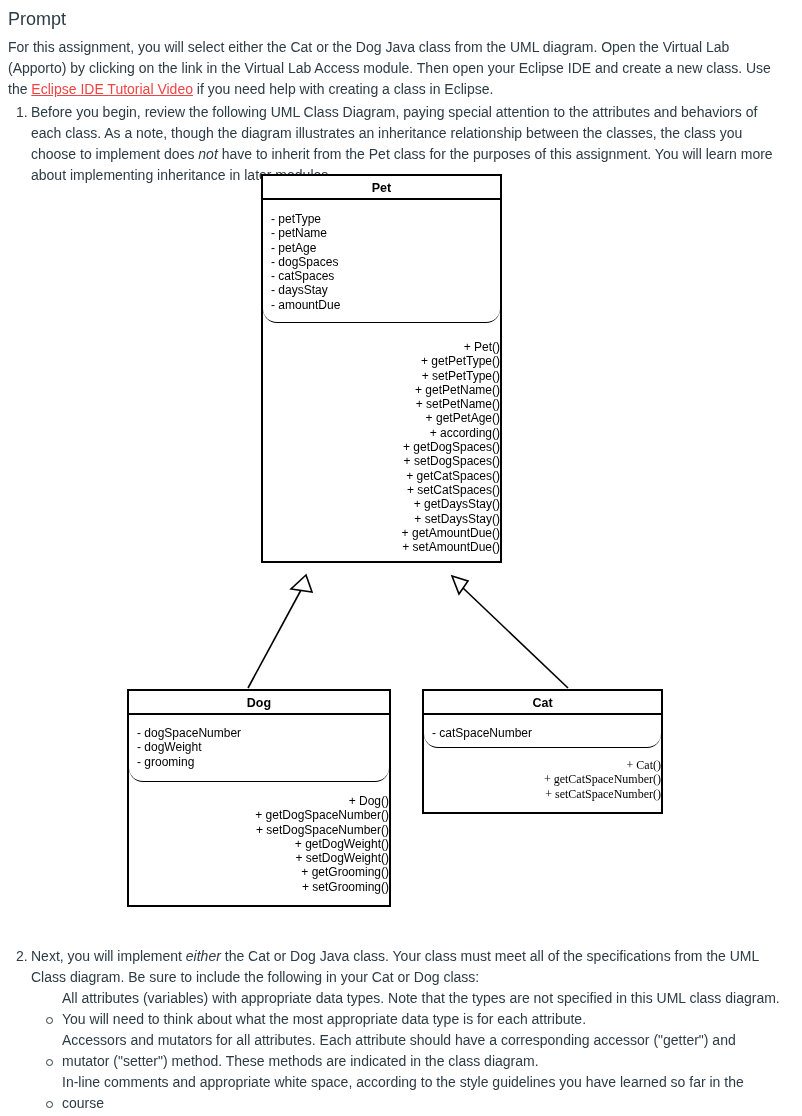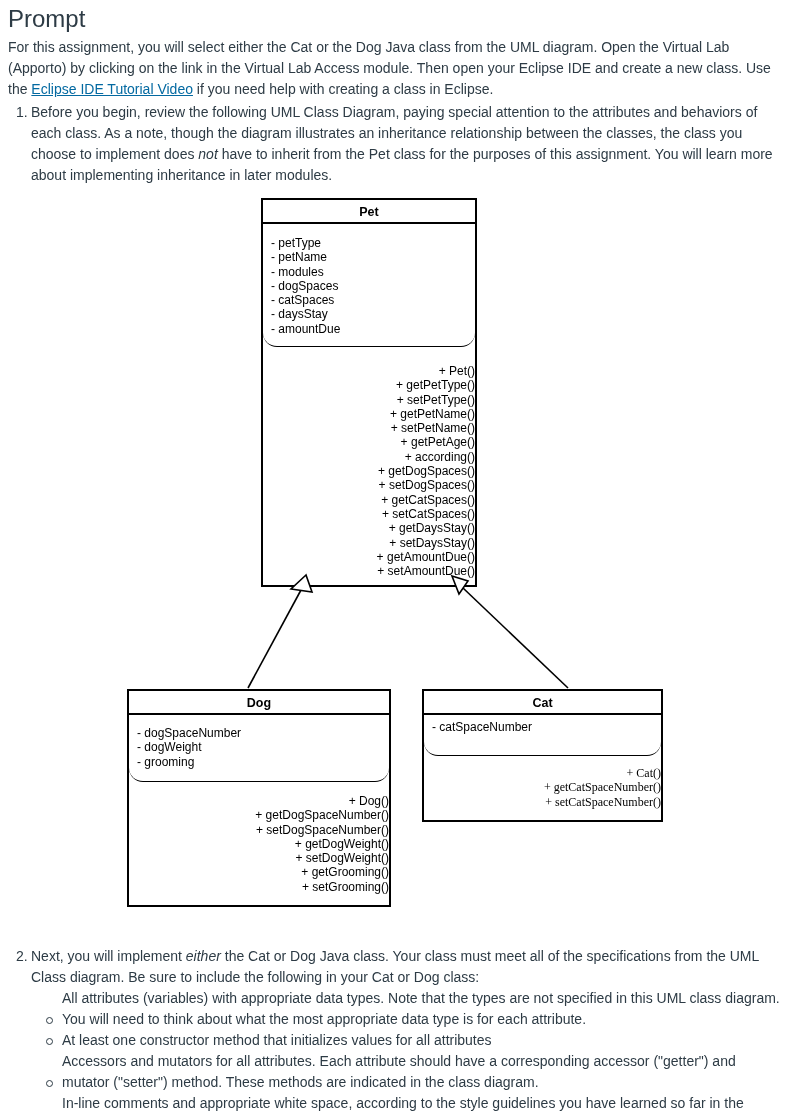--- a/index.html
+++ b/index.html
@@ -9,24 +9,24 @@
     position: relative; overflow: hidden;
     font-family: "Liberation Sans", sans-serif;
     font-size: 14px; line-height: 21px;
     color: #2D3B45;
   }
   .abs { position: absolute; }
 
   
   .page-title {
     left: 8px; top: 4px;
-    font-size: 24px; line-height: 30px; font-weight: 500;
+    font-size: 18px; line-height: 30px; font-weight: 500;
   }
   .intro { left: 8px; top: 37px; width: 779px; }
-  a.doc-link { color: #0369a1; text-decoration: underline; cursor: pointer; }
+  a.doc-link { color: #ef4444; text-decoration: underline; cursor: pointer; }
 
   .num-item { left: 8px; width: 779px; display: flex; align-items: flex-start; }
   .num-item .marker { flex: 0 0 23px; padding-left: 8px; }
   .num-item .item-body { flex: 1 1 auto; }
 
   .bullet-row { display: flex; align-items: flex-end; }
   .bullet-marker { flex: 0 0 31px; position: relative; height: 21px; }
   .bullet-marker::after {
     content: ""; position: absolute; left: 15px; top: 8px;
     width: 5px; height: 5px; border: 1px solid #2D3B45; border-radius: 50%;
@@ -42,28 +42,28 @@
   .uml-title {
     height: 24px; line-height: 24px; text-align: center;
     font-weight: bold; font-size: 12.5px;
     border-bottom: 2px solid #000;
   }
   .uml-attrs { border-bottom: 1px solid #000; padding-left: 8px; border-radius: 14px; }
   .uml-methods { padding-left: 8px; text-align: right; }
   .uml-line { white-space: pre; }
 
   
-  #pet-box { left: 261px; top: 198px; width: 216px; }
+  #pet-box { left: 261px; top: 174px; width: 241px; }
   #pet-box .uml-attrs   { height: 123px; padding-top: 12px; }
   #pet-box .uml-methods { height: 238px; padding-top: 17px; }
   #dog-box { left: 127px; top: 689px; width: 264px; }
   #dog-box .uml-attrs   { height: 67px;  padding-top: 11px; }
   #dog-box .uml-methods { height: 123px; padding-top: 12px; }
   #cat-box { left: 422px; top: 689px; width: 241px; }
-  #cat-box .uml-attrs   { height: 41px;  padding-top: 5px; }
+  #cat-box .uml-attrs   { height: 33px;  padding-top: 11px; }
   #cat-box .uml-methods { height: 64px;  padding-top: 10px; font-family: Liberation Serif, serif; }
 
   svg.connectors { position: absolute; left: 0; top: 0; pointer-events: none; }
 </style>
 </head>
 <body>
 
 <h1 class="abs page-title">Prompt</h1>
 
 <p class="abs intro"><span>For this assignment, you will select either the Cat or the Dog Java class from the UML diagram. Open the Virtual Lab (Apporto) by clicking on the link in the Virtual Lab Access module. Then open your Eclipse IDE and create a new class. Use the </span><a class="doc-link" href="#">Eclipse IDE Tutorial Video</a><span> if you need help with creating a class in Eclipse.</span></p>
@@ -71,21 +71,21 @@
 <div class="abs num-item" style="top:102px;">
   <span class="marker">1.</span>
   <div class="item-body"><span>Before you begin, review the following UML Class Diagram, paying special attention to the attributes and behaviors of each class. As a note, though the diagram illustrates an inheritance relationship between the classes, the class you choose to implement does </span><i>not</i><span> have to inherit from the Pet class for the purposes of this assignment. You will learn more about implementing inheritance in later modules.</span></div>
 </div>
 
 <div class="uml-box" id="pet-box">
   <div class="uml-title">Pet</div>
   <div class="uml-attrs">
       <div class="uml-line">- petType</div>
       <div class="uml-line">- petName</div>
-      <div class="uml-line">- modules</div>
+      <div class="uml-line">- petAge</div>
       <div class="uml-line">- dogSpaces</div>
       <div class="uml-line">- catSpaces</div>
       <div class="uml-line">- daysStay</div>
       <div class="uml-line">- amountDue</div>
     </div>
   <div class="uml-methods">
       <div class="uml-line">+ Pet()</div>
       <div class="uml-line">+ getPetType()</div>
       <div class="uml-line">+ setPetType()</div>
       <div class="uml-line">+ getPetName()</div>
@@ -145,24 +145,20 @@
 <div class="abs num-item" style="top:946px;">
   <span class="marker">2.</span>
   <div class="item-body">
     <div><span>Next, you will implement </span><i>either</i><span> the Cat or Dog Java class. Your class must meet all of the specifications from the UML Class diagram. Be sure to include the following in your Cat or Dog class:</span></div>
     <div class="bullet-row">
       <span class="bullet-marker"></span>
       <div class="bullet-text">All attributes (variables) with appropriate data types. Note that the types are not specified in this UML class diagram. You will need to think about what the most appropriate data type is for each attribute.</div>
     </div>
     <div class="bullet-row">
       <span class="bullet-marker"></span>
-      <div class="bullet-text">At least one constructor method that initializes values for all attributes</div>
-    </div>
-    <div class="bullet-row">
-      <span class="bullet-marker"></span>
       <div class="bullet-text">Accessors and mutators for all attributes. Each attribute should have a corresponding accessor ("getter") and mutator ("setter") method. These methods are indicated in the class diagram.</div>
     </div>
     <div class="bullet-row">
       <span class="bullet-marker"></span>
       <div class="bullet-text">In-line comments and appropriate white space, according to the style guidelines you have learned so far in the course</div>
     </div>
   </div>
 </div>
 
 </body></html>

